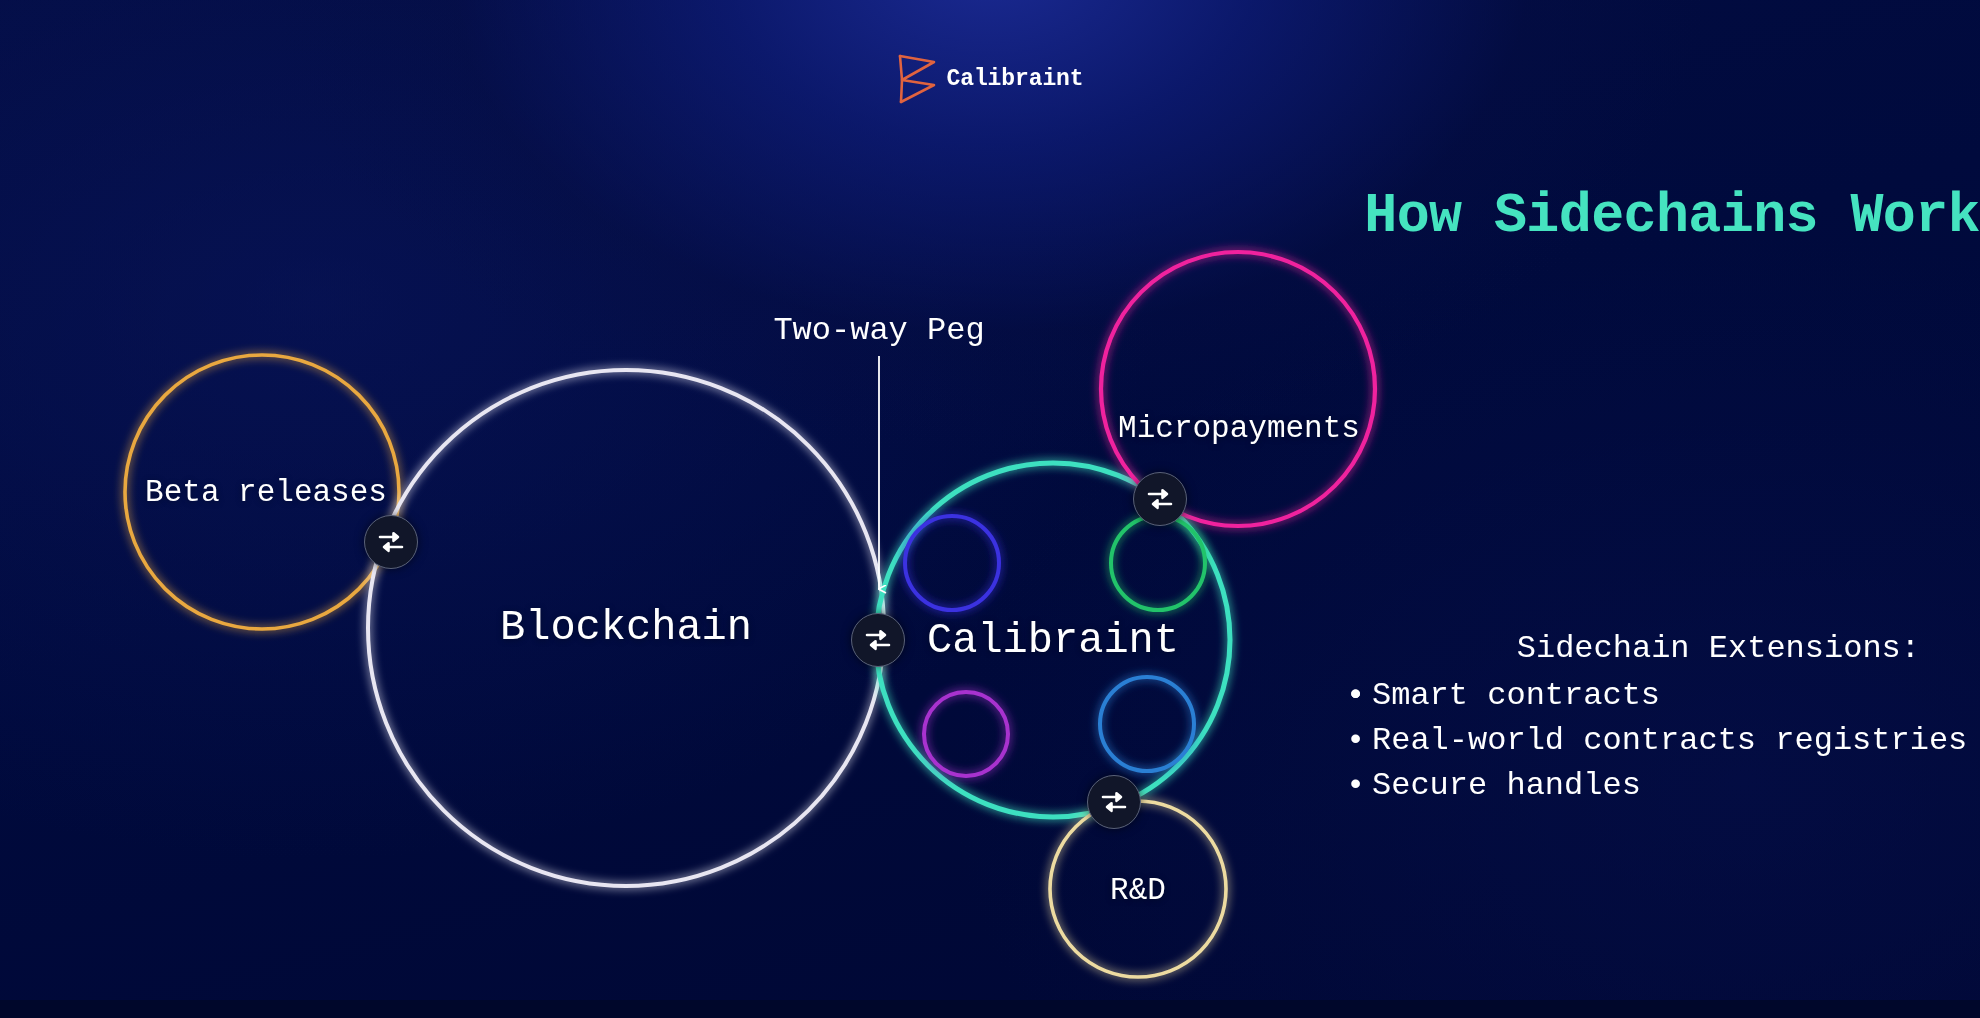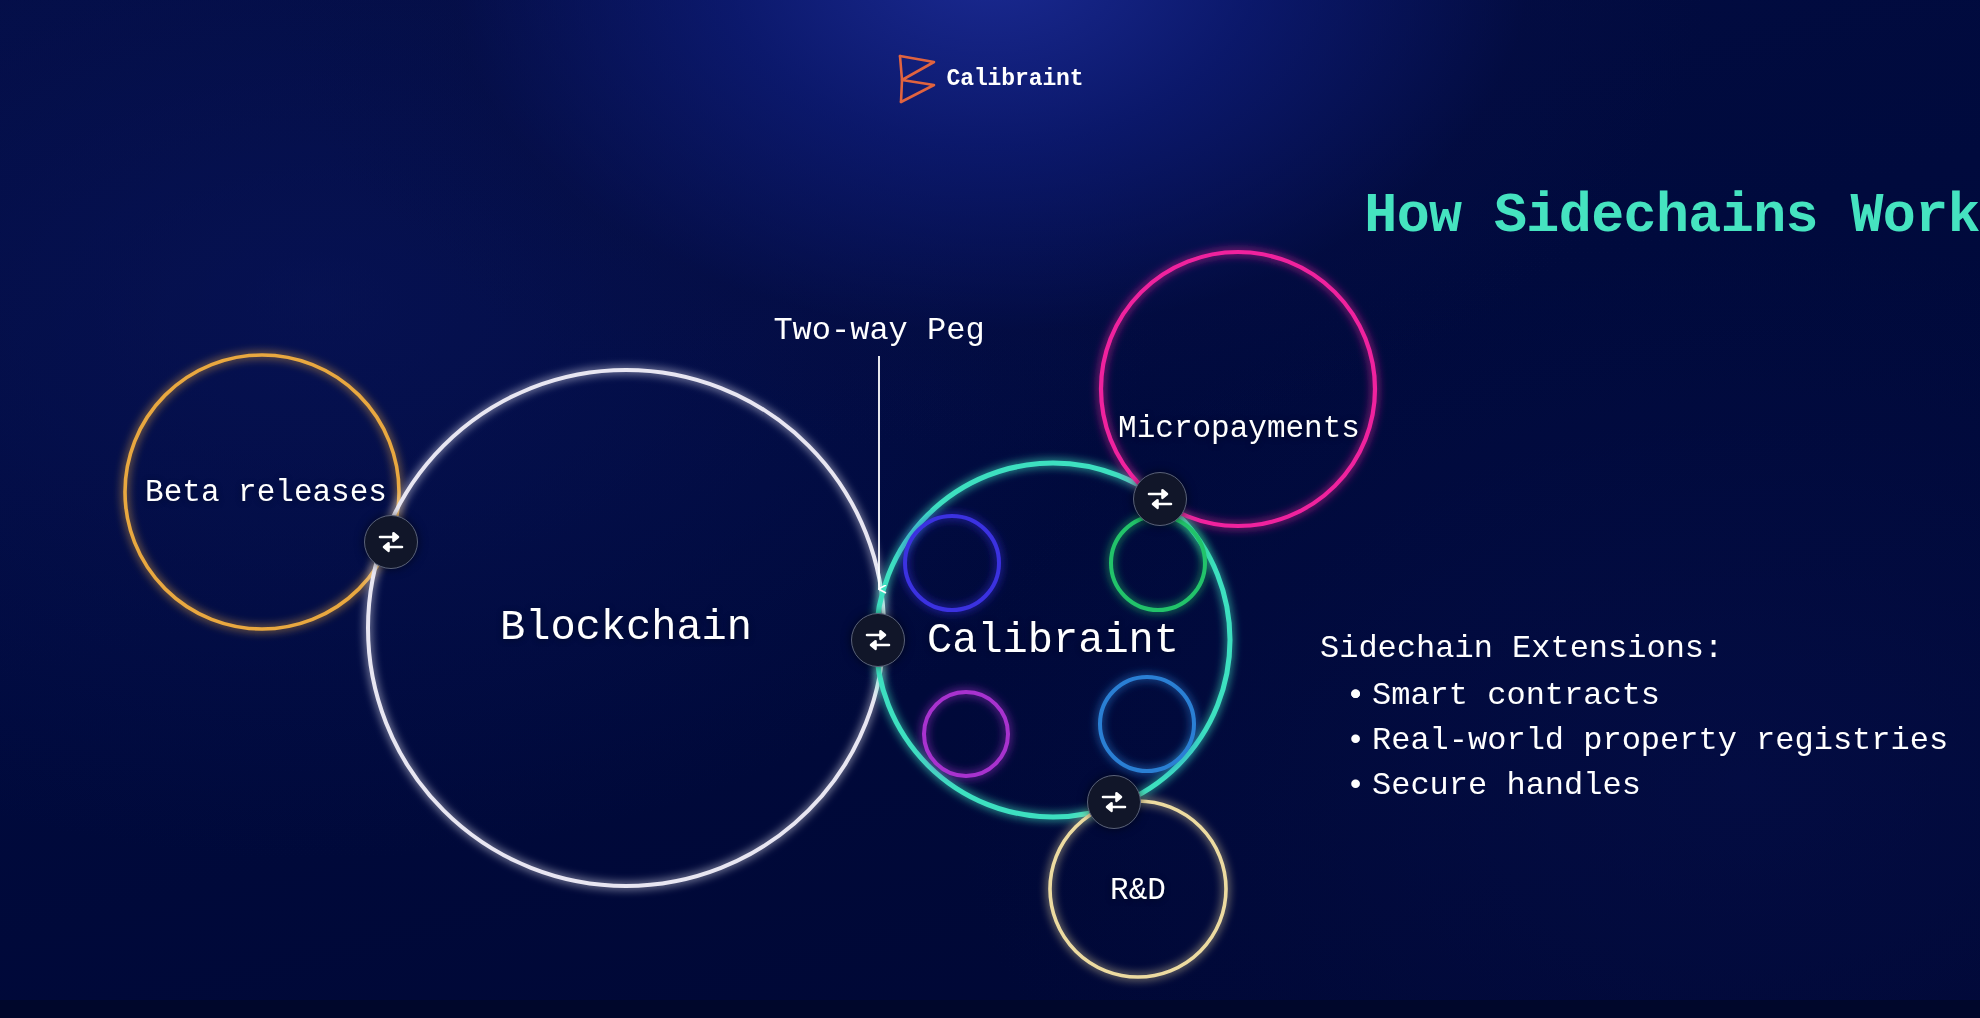--- a/index.html
+++ b/index.html
@@ -84,20 +84,21 @@
     left: 1320px;
     top: 630px;
     width: 600px;
     color: #ffffff;
   }
   .ext-title {
     font-size: 32px;
     margin: 0 0 6px 0;
     font-weight: normal;
     white-space: nowrap;
+    text-align: right;
   }
   .ext-list {
     list-style: none;
     margin: 0;
     padding: 0 0 0 52px;
   }
   .ext-list li {
     position: relative;
     font-size: 32px;
     line-height: 1.41;
@@ -221,21 +222,21 @@
     <ul class="ext-list">
       <li>
         <span class="bullet">•</span>
       </li>
       <li>
         <span class="bullet">•</span>
         <span>Smart contracts</span>
       </li>
       <li>
         <span class="bullet">•</span>
-        <span>Real-world property registries</span>
+        <span>Real-world contracts registries</span>
       </li>
       <li>
         <span class="bullet">•</span>
         <span>Secure handles</span>
       </li>
     </ul>
   </div>
 
 </div>
 

